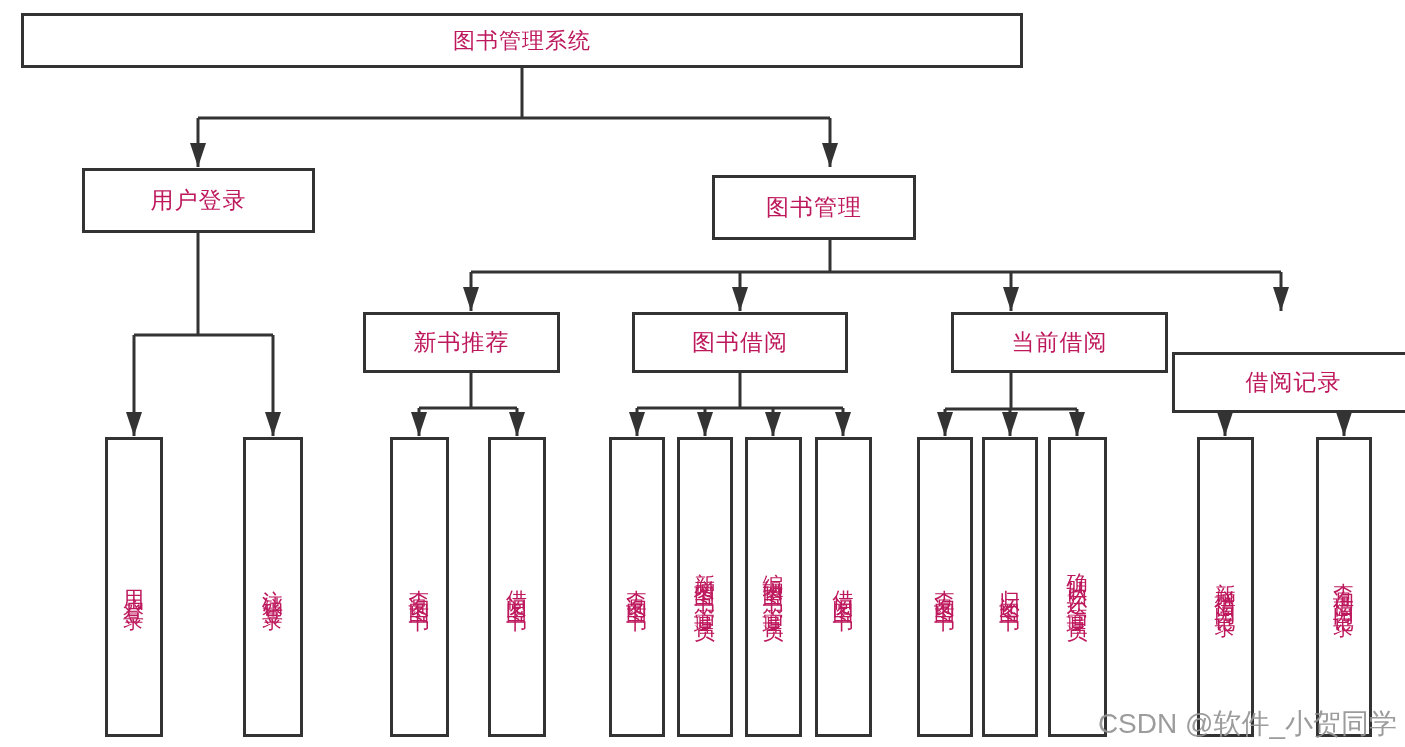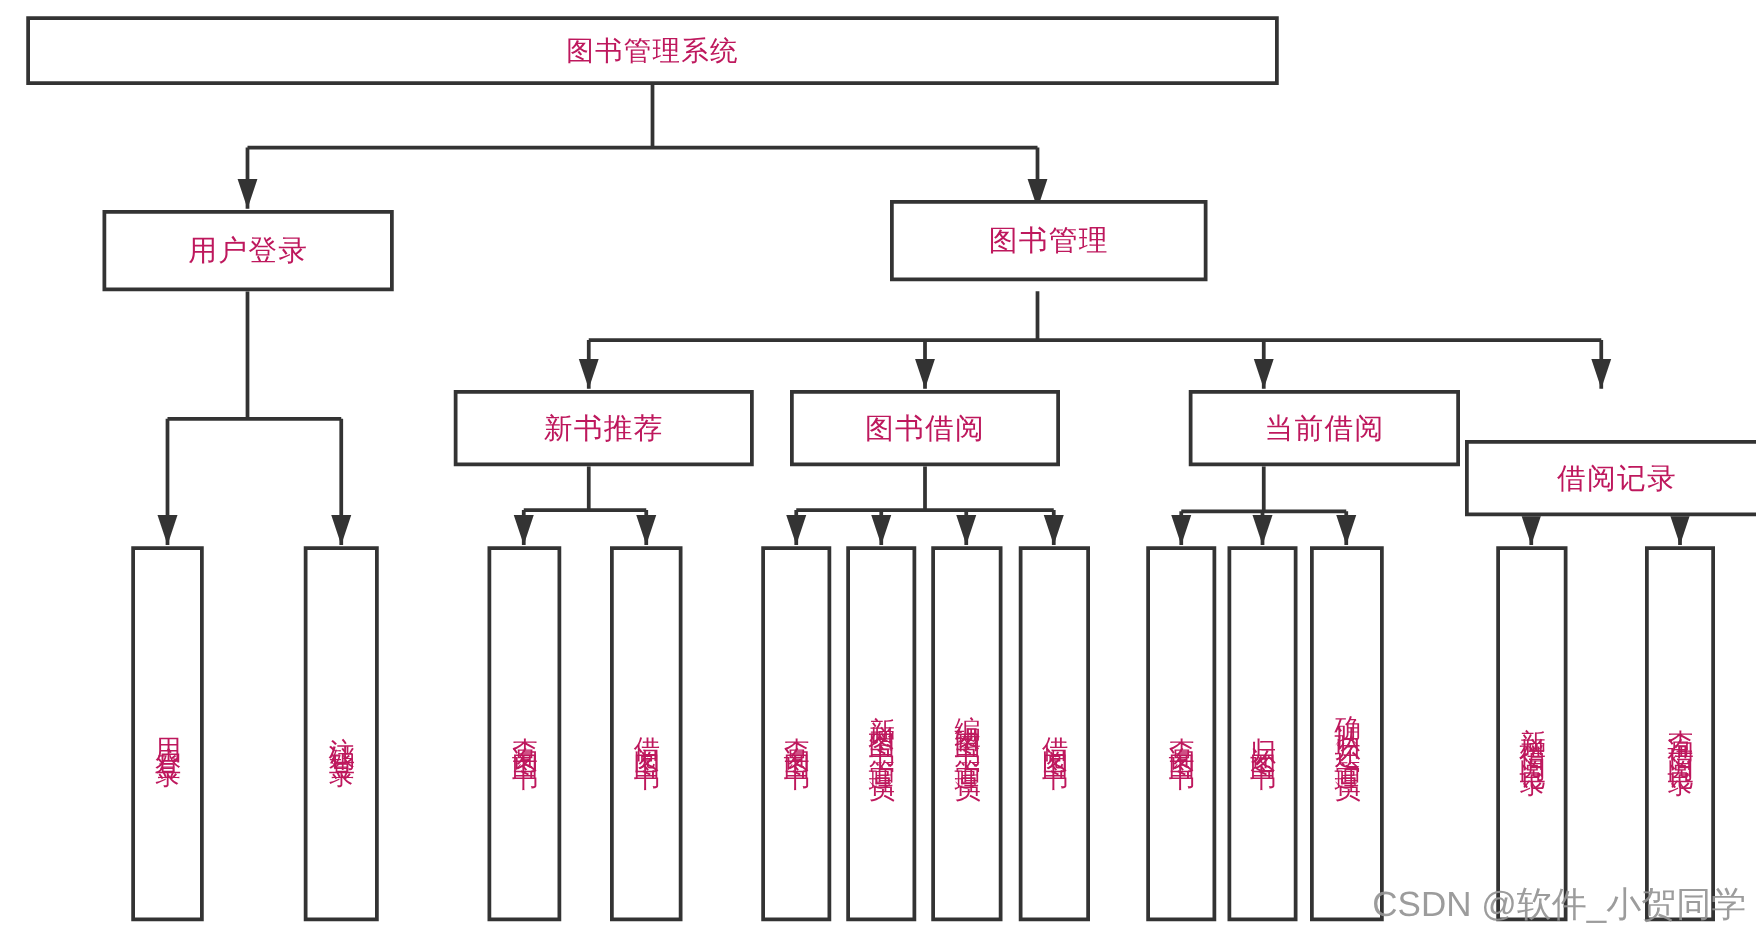--- a/index.html
+++ b/index.html
@@ -106,25 +106,25 @@
     </g>
   </svg>
 
   <div class="node root" style="left:21px; top:13px; width:1002px; height:55px;">
     <span class="hlabel">图书管理系统</span>
   </div>
 
   <div class="node" style="left:82px; top:168px; width:233px; height:65px;">
     <span class="hlabel">用户登录</span>
   </div>
-  <div class="node" style="left:712px; top:160px; width:254px; height:65px;">
+  <div class="node" style="left:712px; top:175px; width:204px; height:65px;">
     <span class="hlabel">图书管理</span>
   </div>
 
-  <div class="node" style="left:363px; top:312px; width:240px; height:61px;text-align:right;">
+  <div class="node" style="left:363px; top:312px; width:197px; height:61px;text-align:right;">
     <span class="hlabel">新书推荐</span>
   </div>
   <div class="node" style="left:632px; top:312px; width:216px; height:61px;">
     <span class="hlabel">图书借阅</span>
   </div>
   <div class="node" style="left:903px; top:312px; width:217px; height:61px;margin-left:48px;">
     <span class="hlabel">当前借阅</span>
   </div>
   <div class="node" style="left:1172px; top:312px; width:243px; height:61px;margin-top:40px;">
     <span class="hlabel">借阅记录</span>

